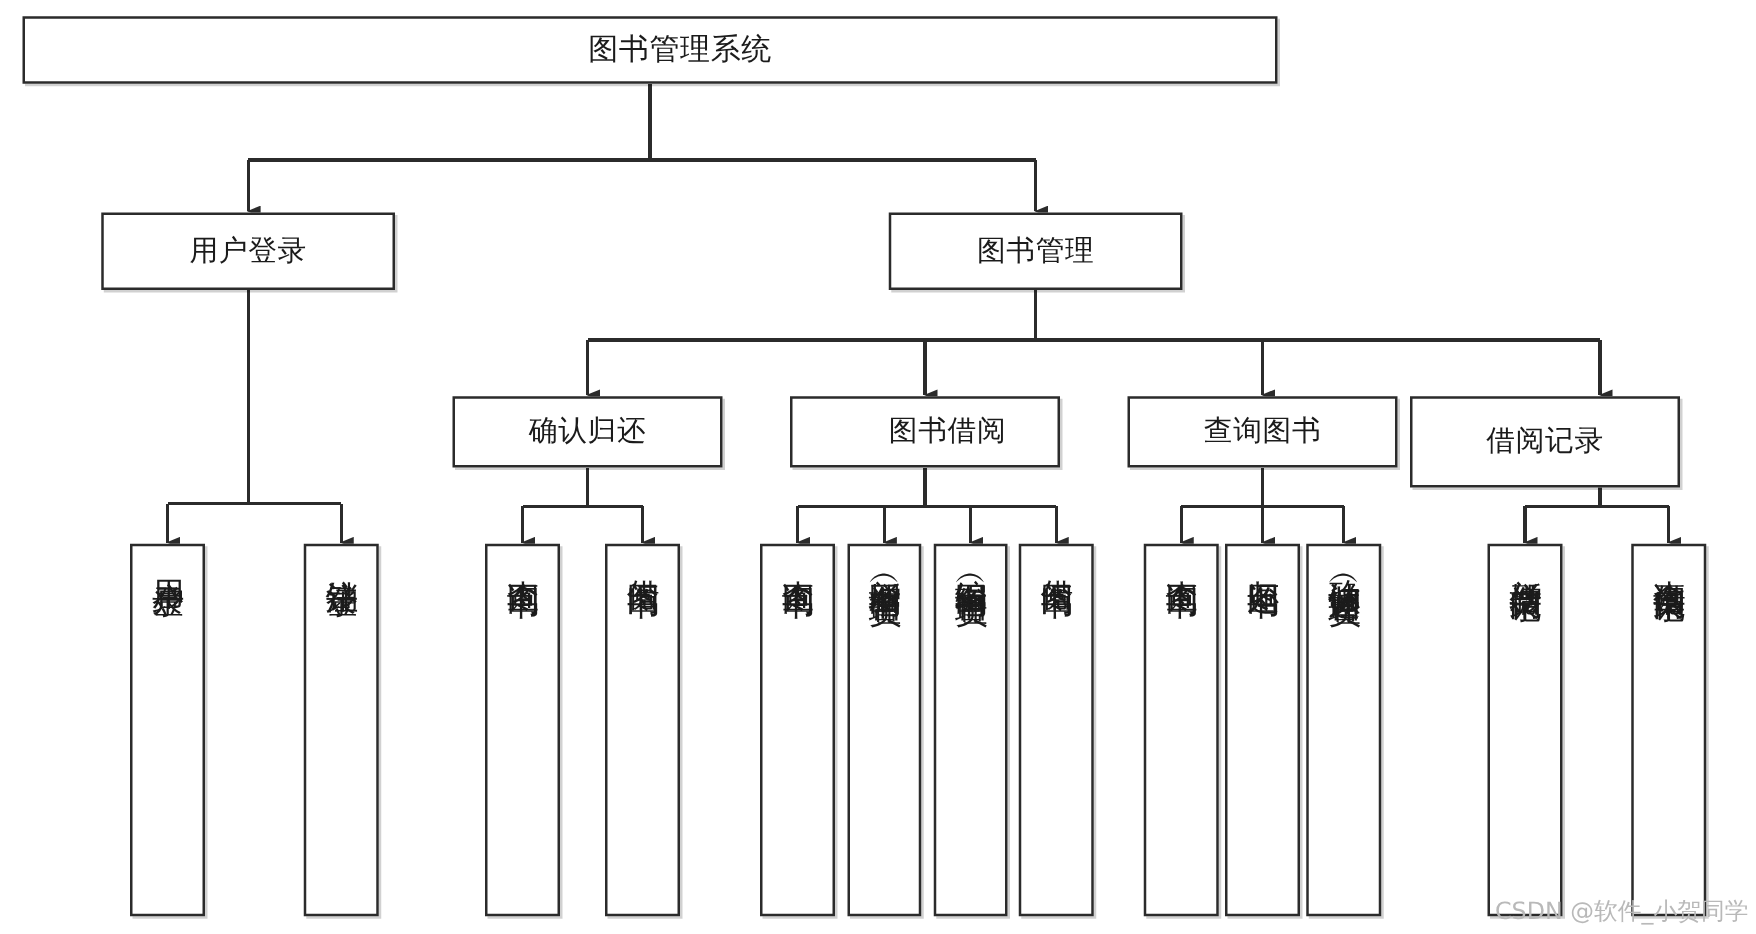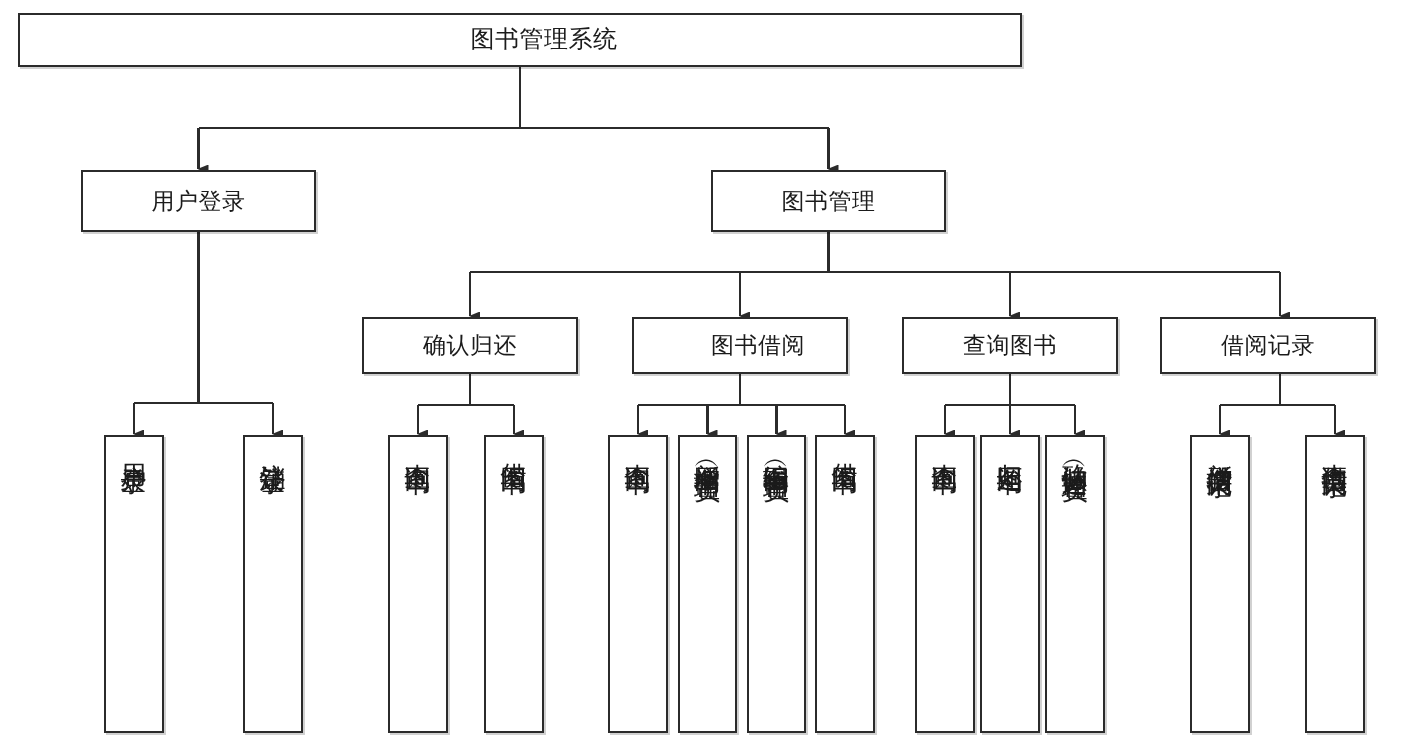--- a/index.html
+++ b/index.html
@@ -131,21 +131,21 @@
       </div>
       <div class="node horiz" id="node-newbook" style="left: 362px; top: 317px; width: 216px; height: 57px;">
         <span class="node-label">确认归还</span>
       </div>
       <div class="node horiz" id="node-borrow" style="left: 632px; top: 317px; width: 216px; height: 57px; padding-left: 36px;">
         <span class="node-label">图书借阅</span>
       </div>
       <div class="node horiz" id="node-current" style="left: 902px; top: 317px; width: 216px; height: 57px;">
         <span class="node-label">查询图书</span>
       </div>
-      <div class="node horiz" id="node-records" style="left: 1160px; top: 317px; width: 216px; height: 57px;">
+      <div class="node horiz" id="node-records" style="left: 1128px; top: 317px; width: 216px; height: 73px;">
         <span class="node-label">借阅记录</span>
       </div>
       <div class="node vert" id="node-l-login" style="left: 104px; top: 435px; width: 60px; height: 298px;">
         <span class="node-label">用户登录</span>
       </div>
       <div class="node vert" id="node-l-logout" style="left: 243px; top: 435px; width: 60px; height: 298px;">
         <span class="node-label">注销登录</span>
       </div>
       <div class="node vert" id="node-n-query" style="left: 388px; top: 435px; width: 60px; height: 298px;">
         <span class="node-label">查询图书</span>
@@ -175,14 +175,15 @@
         <span class="node-label">确认归还（管理员）</span>
       </div>
       <div class="node vert" id="node-r-add" style="left: 1190px; top: 435px; width: 60px; height: 298px;">
         <span class="node-label">新增借阅记录</span>
       </div>
       <div class="node vert" id="node-r-query" style="left: 1305px; top: 435px; width: 60px; height: 298px;">
         <span class="node-label">查询借阅记录</span>
       </div>
     </div>
 
+  <div class="watermark" style="left:1196px; top:716px;">CSDN @软件_小贺同学</div>
 
 </div>
 
 </body></html>

